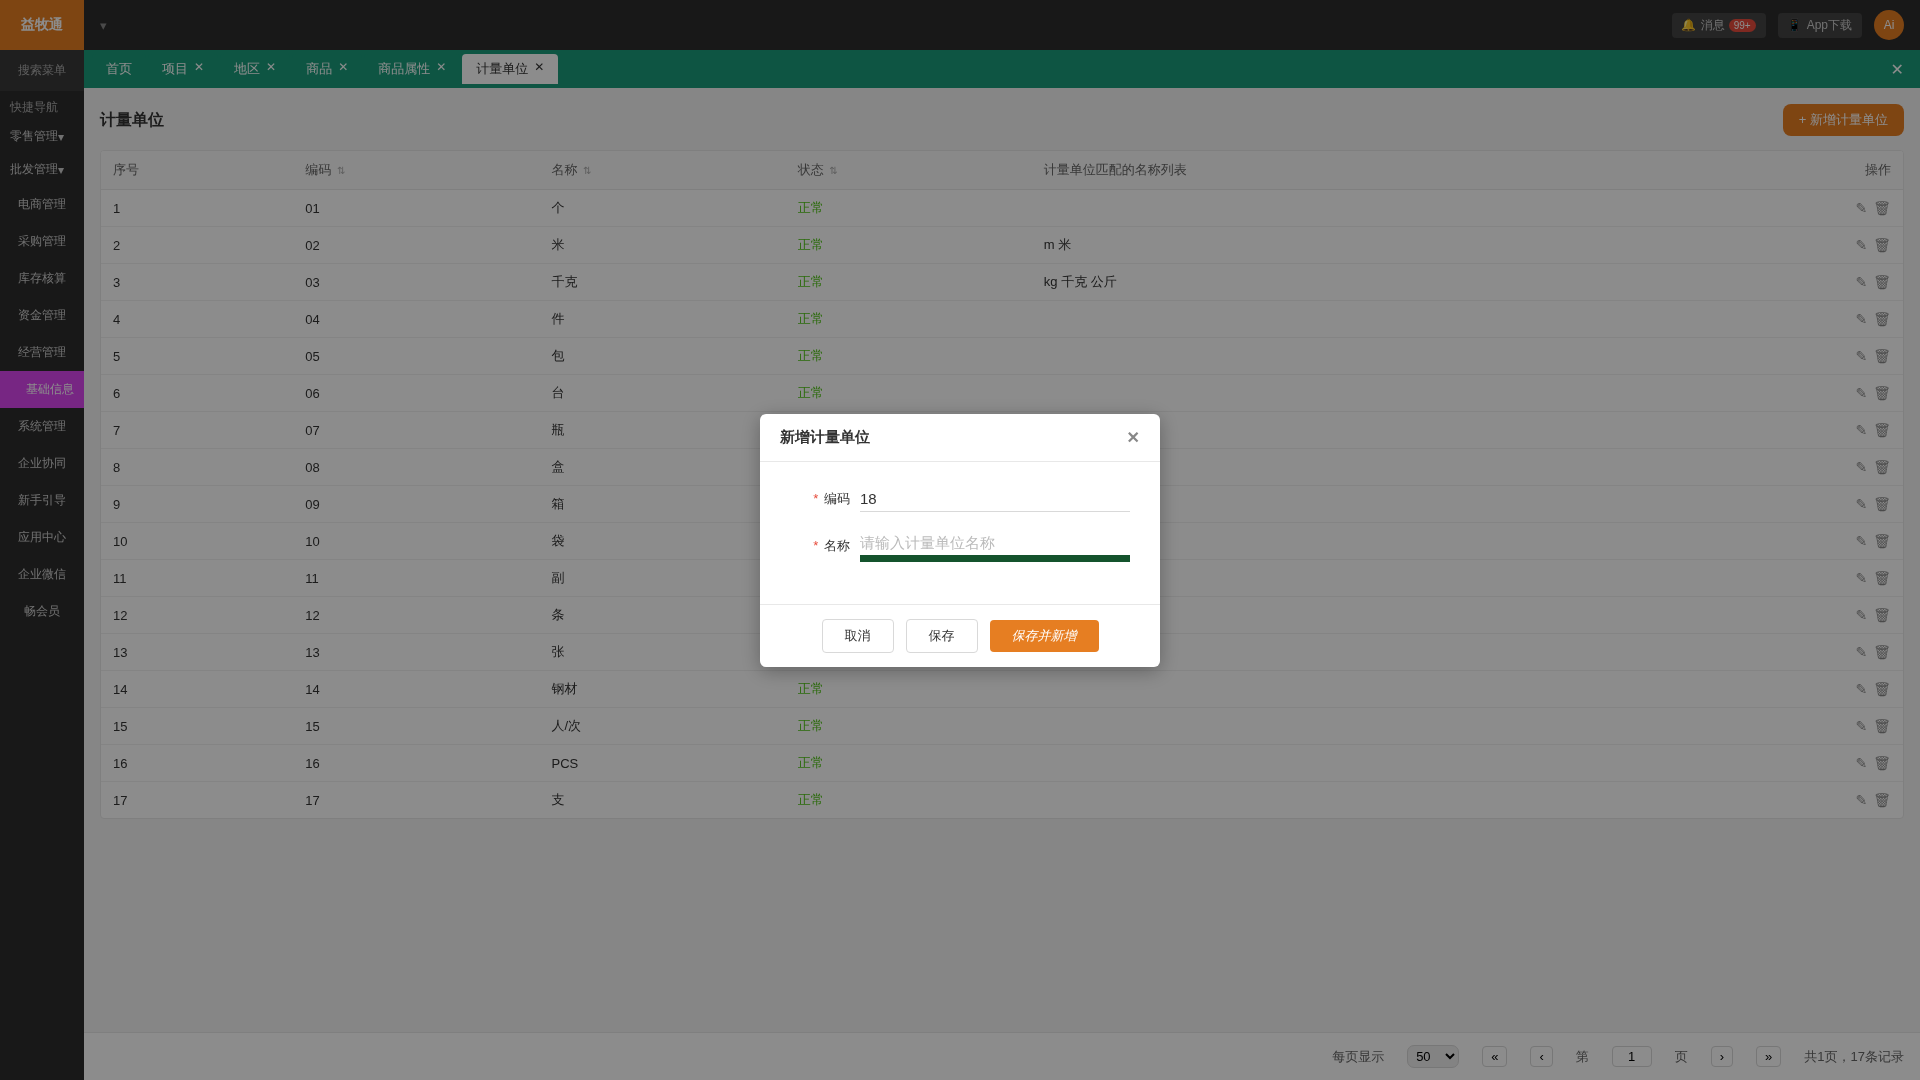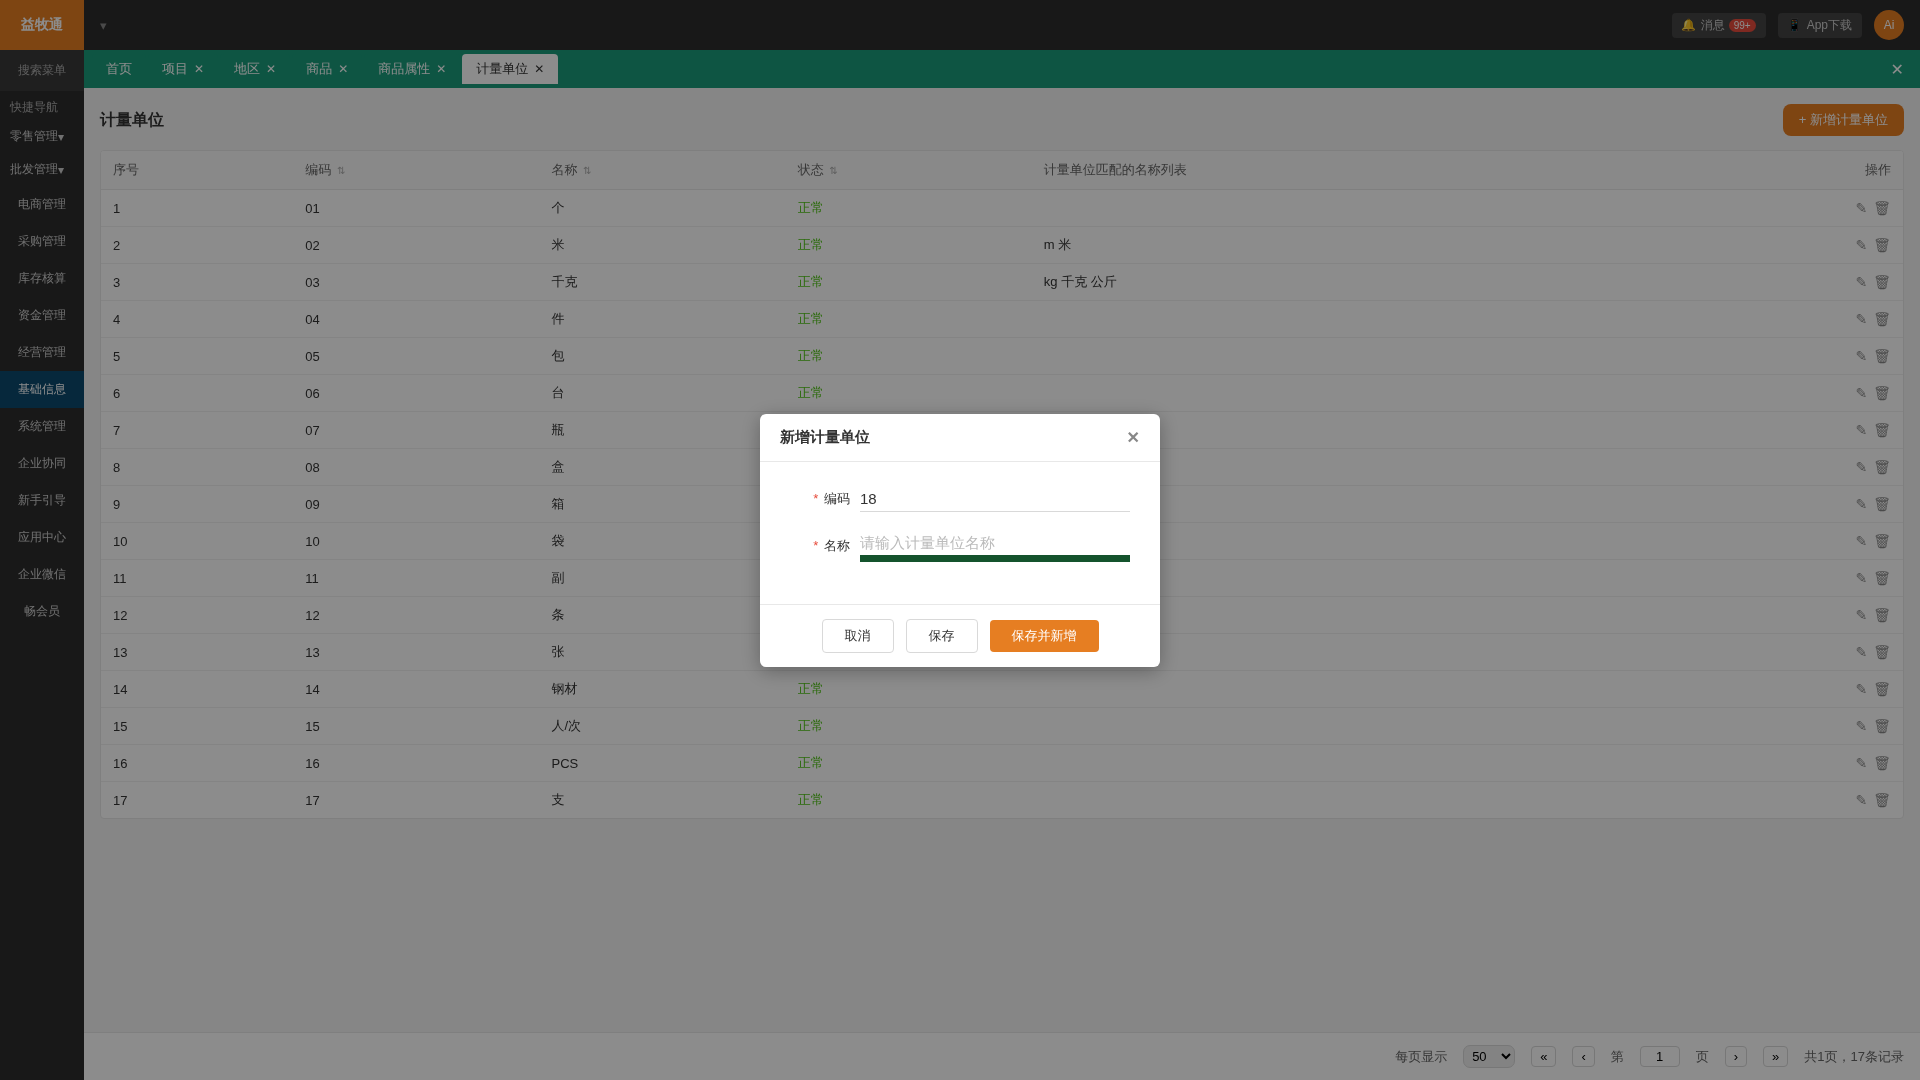--- a/index.html
+++ b/index.html
@@ -45,21 +45,21 @@
     .sidebar-item {
       color: #ccc;
       font-size: 12px;
       padding: 10px 10px;
       cursor: pointer;
       text-align: center;
       display: flex;
       align-items: center;
       justify-content: center;
     }
-    .sidebar-item.active { background: #0c4a6e; color: white; }
+    .sidebar-item.active { background: #d946ef; color: white; justify-content: flex-end; }
     .sidebar-item-with-arrow {
       color: #ccc;
       font-size: 12px;
       padding: 8px 10px;
       cursor: pointer;
       display: flex;
       align-items: center;
     }
 
     
@@ -125,21 +125,20 @@
       gap: 2px;
     }
     .tab {
       background: #1a9c7b;
       color: white;
       font-size: 13px;
       padding: 6px 14px;
       cursor: pointer;
       border-radius: 4px 4px 0 0;
       display: flex;
-      align-items: center;
       gap: 6px;
       white-space: nowrap;
     }
     .tab.active { background: white; color: #333; }
     .tab-close { font-size: 12px; color: inherit; cursor: pointer; }
     .tabbar-close-all {
       margin-left: auto;
       color: white;
       cursor: pointer;
       font-size: 16px;
@@ -215,21 +214,21 @@
       font-size: 14px;
     }
 
     
     .pagination-bar {
       background: white;
       padding: 12px 16px;
       display: flex;
       align-items: center;
       justify-content: flex-end;
-      gap: 16px;
+      gap: 23px;
       font-size: 13px;
       color: #666;
       border-top: 1px solid #e8e8e8;
       flex-shrink: 0;
     }
     .page-select {
       border: 1px solid #d9d9d9;
       border-radius: 7px;
       padding: 2px 4px;
       font-size: 13px;
@@ -338,20 +337,21 @@
       font-size: 13px;
     }
     .btn-save-new {
       background: #e67e22;
       color: white;
       border: none;
       border-radius: 4px;
       padding: 7px 22px;
       cursor: pointer;
       font-size: 13px;
+      font-style: italic;
     }
 
     .sort-icon { color: #aaa; font-size: 10px; margin-left: 2px; }
   </style>
 </head>
 <body>
 
 <div class="sidebar">
   <div class="sidebar-logo">
     <span>益牧通</span>

